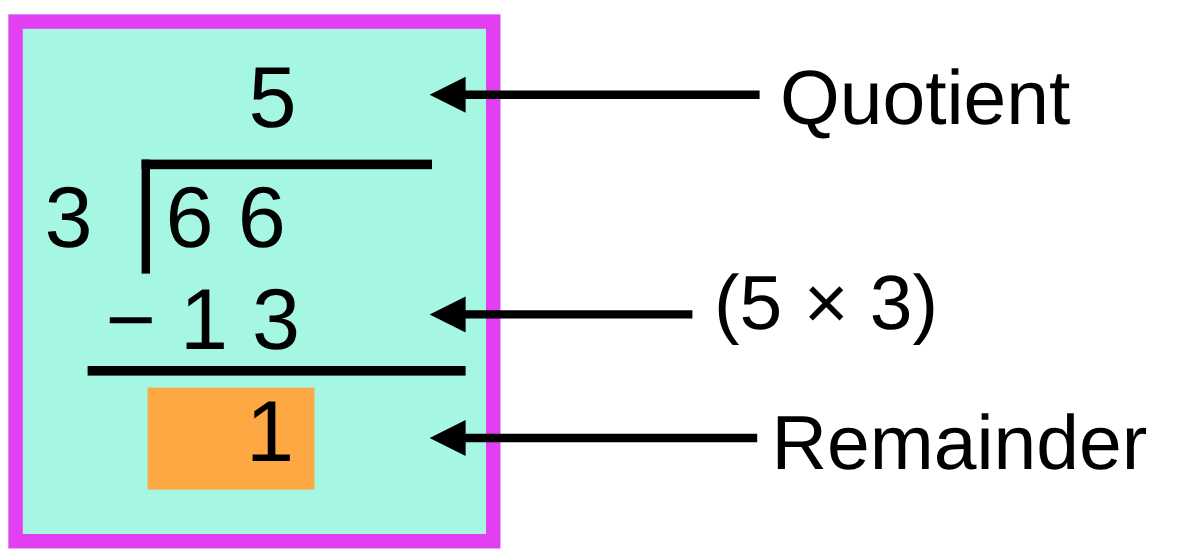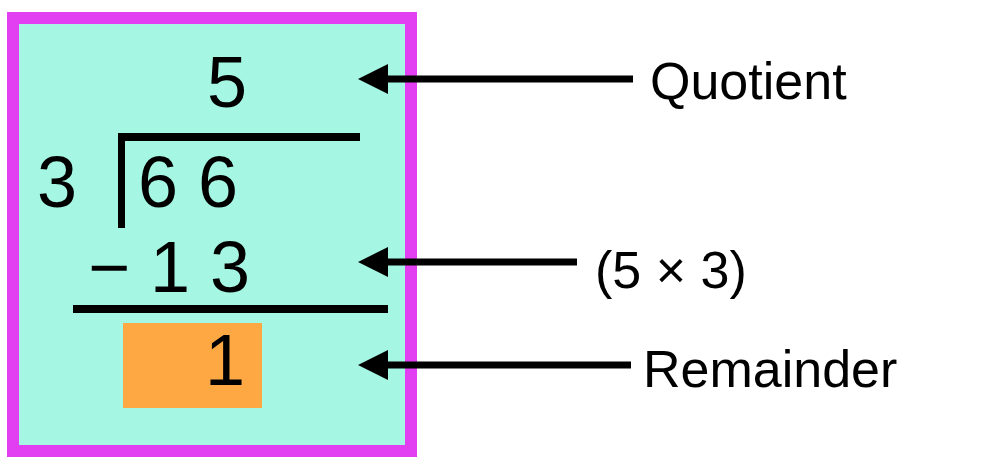--- a/index.html
+++ b/index.html
@@ -30,21 +30,21 @@
   .num {
     position: absolute;
     color: #000000;
     font-size: 72px;
     line-height: 72px;
     white-space: pre;
   }
   .label {
     position: absolute;
     color: #000000;
-    font-size: 52px;
+    font-size: 64px;
     line-height: 72px;
     white-space: pre;
   }
   .quotient-digit   { left: 207px; top: 46px;  }
   .divisor-digit    { left: 37px;  top: 146px; }
   .dividend-digits  { left: 138px; top: 146px; }
   .subtrahend-digits{ left: 88px;  top: 231px; }
   .remainder-digit  { left: 205px; top: 324px; }
 
   .bracket-hline {
@@ -65,21 +65,21 @@
     width: 315px; height: 8px;
     background: #000000;
   }
   .remainder-highlight {
     position: absolute;
     left: 123px; top: 323px;
     width: 139px; height: 85px;
     background: #FDA843;
   }
   .quotient-label  { left: 650px; top: 45px;  }
-  .product-label   { left: 595px; top: 234px; text-align: right; }
+  .product-label   { left: 595px; top: 216px; text-align: right; }
   .remainder-label { left: 643px; top: 333px; }
 
   .arrow-overlay {
     position: absolute;
     left: 0; top: 0;
     width: 983px; height: 465px;
     pointer-events: none;
   }
 </style>
 </head>

